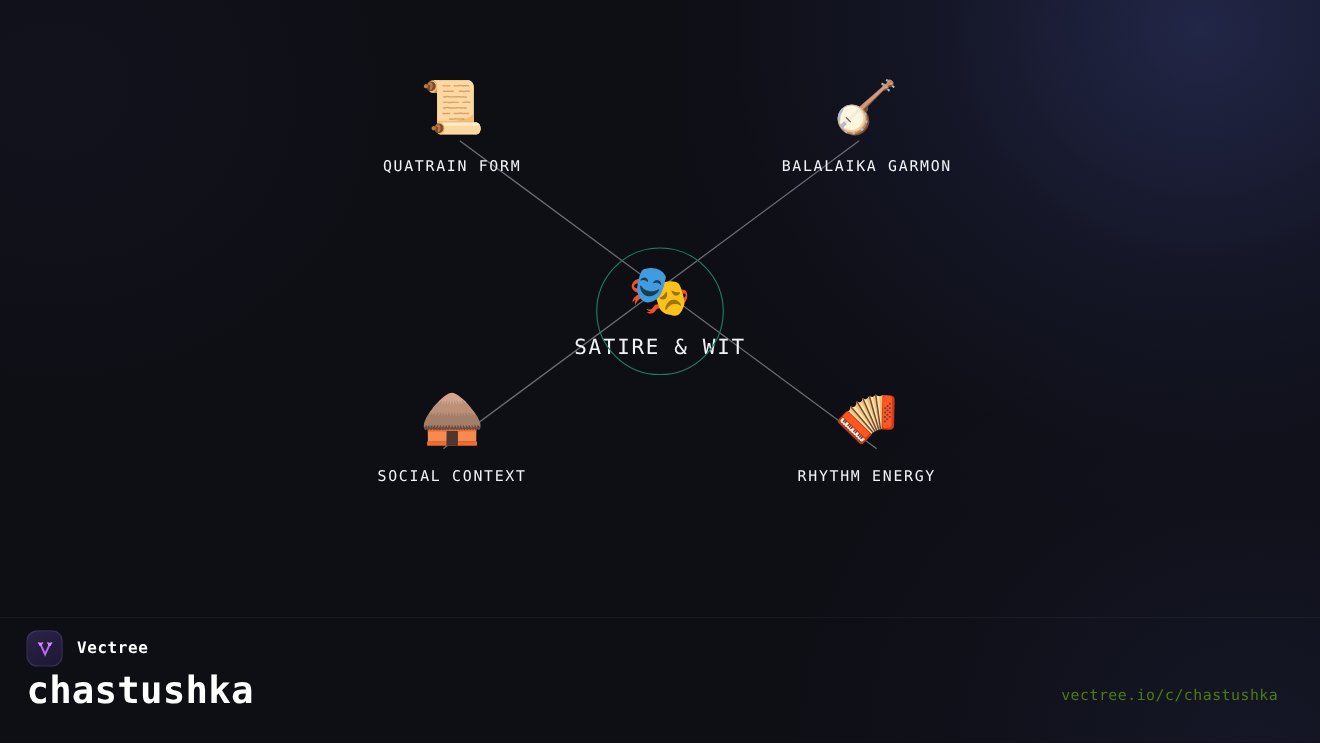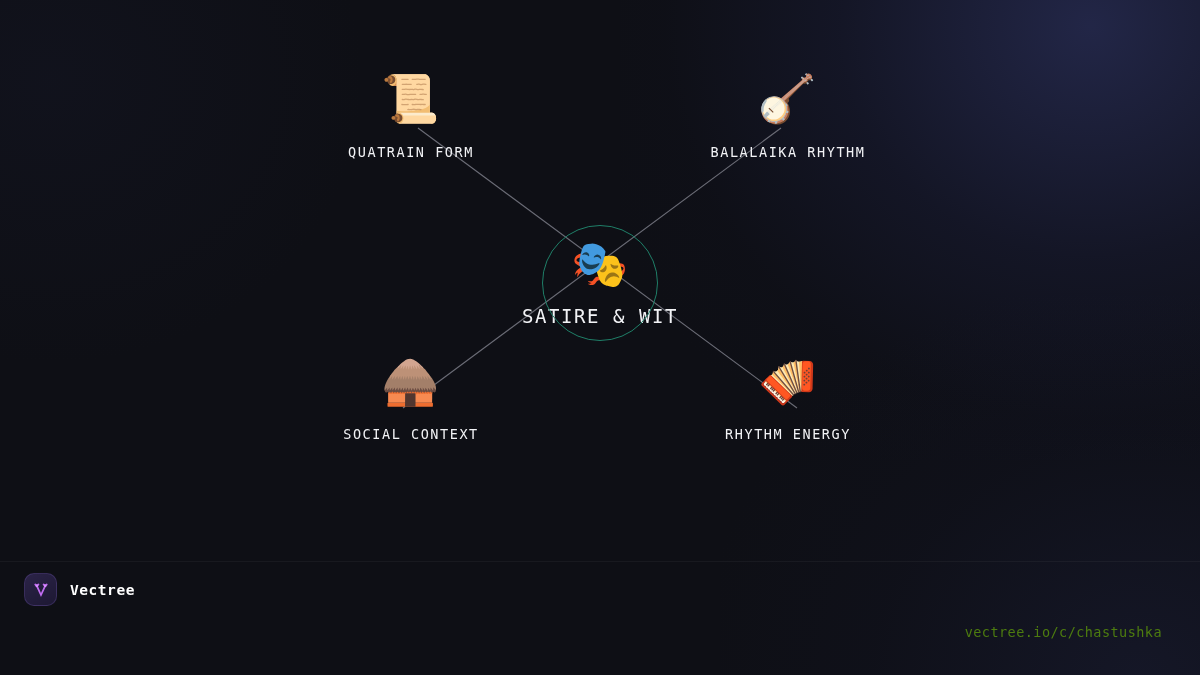--- a/index.html
+++ b/index.html
@@ -180,21 +180,21 @@
       <span class="node-label">SATIRE &amp; WIT</span>
     </div>
 
     <div class="node node-leaf" id="node-quatrain-form" style="left: 411px; top: 117px;">
       <span class="node-emoji">📜</span>
       <span class="node-label">QUATRAIN FORM</span>
     </div>
 
     <div class="node node-leaf" id="node-balalaika-rhythm" style="left: 788px; top: 117px;">
       <span class="node-emoji">🪕</span>
-      <span class="node-label">BALALAIKA RHYTHM</span>
+      <span class="node-label">BALALAIKA GARMON</span>
     </div>
 
     <div class="node node-leaf" id="node-social-context" style="left: 411px; top: 399px;">
       <span class="node-emoji">🛖</span>
       <span class="node-label">SOCIAL CONTEXT</span>
     </div>
 
     <div class="node node-leaf" id="node-garmon-energy" style="left: 788px; top: 399px;">
       <span class="node-emoji">🪗</span>
       <span class="node-label">RHYTHM ENERGY</span>
@@ -218,18 +218,19 @@
           </g>
           <g fill="#d78bff">
             <circle cx="7" cy="7" r="1.7"></circle>
             <circle cx="17" cy="7" r="1.7"></circle>
           </g>
         </svg>
       </div>
       <span id="brand-name">Vectree</span>
     </div>
 
+    <div id="page-title">chastushka</div>
 
     <div id="footer-url">vectree.io/c/chastushka</div>
 
   </div>
 
 </div>
 
 </body></html>

